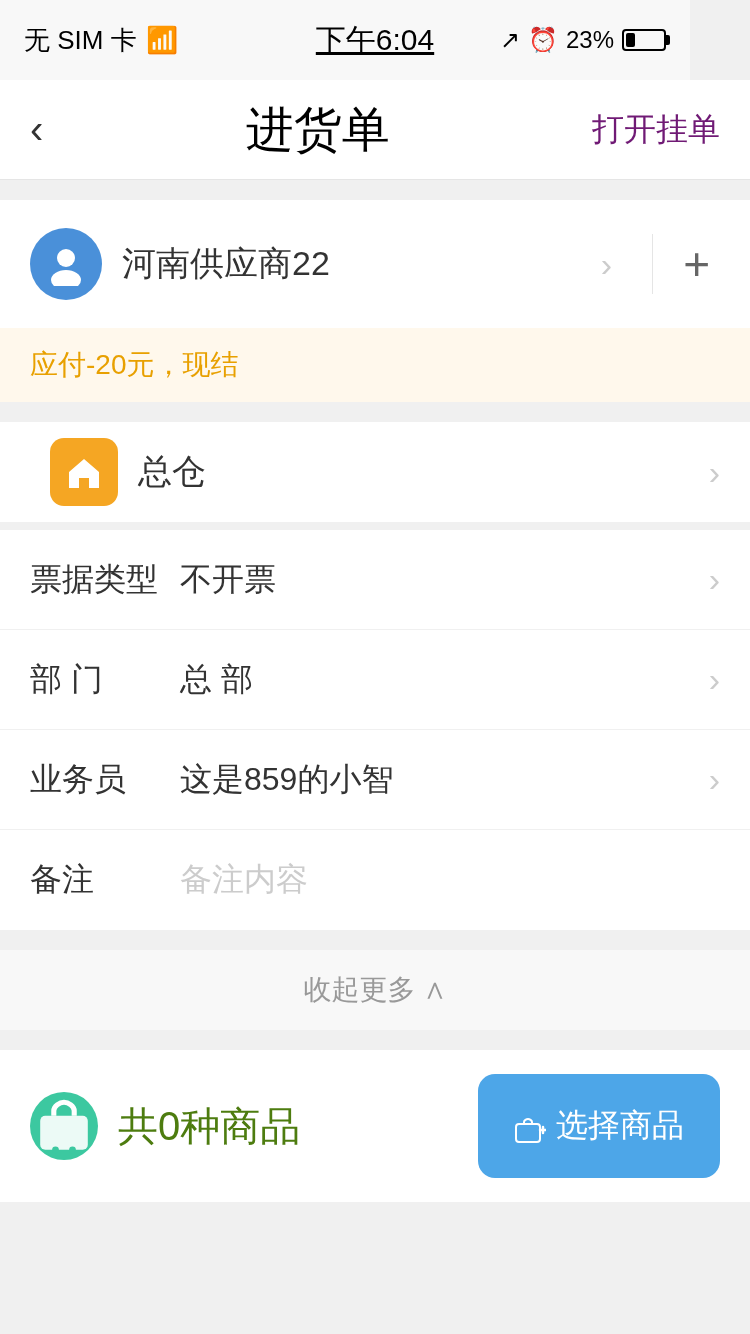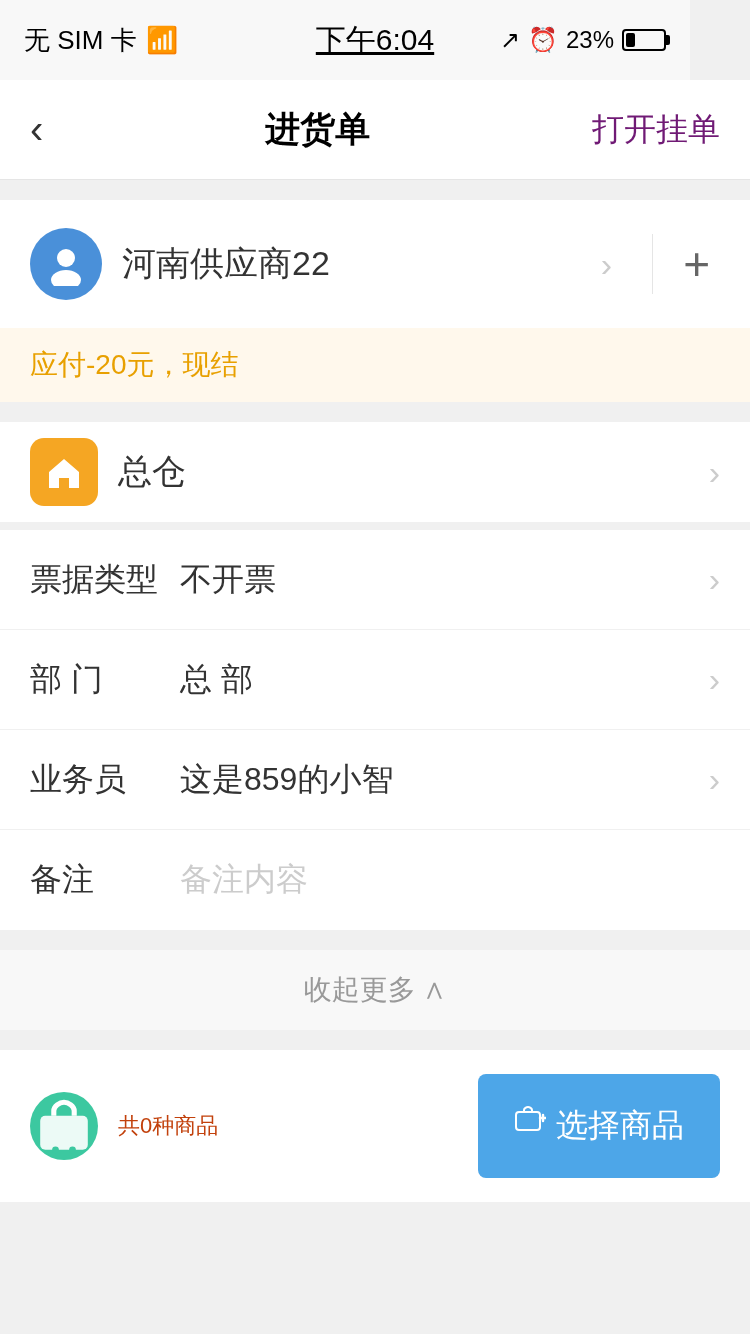--- a/index.html
+++ b/index.html
@@ -82,22 +82,22 @@
       justify-content: space-between;
       padding: 0 30px;
       border-bottom: 1px solid #e5e5e5;
     }
     .nav-back {
       font-size: 40px;
       color: #333;
       cursor: pointer;
     }
     .nav-title {
-      font-size: 35px;
-      font-weight: 700;
+      font-size: 48px;
+      font-weight: 400;
       color: #000;
     }
     .nav-action {
       font-size: 32px;
       color: #701a75;
       cursor: pointer;
     }
 
     
     .section-gap {
@@ -173,20 +173,21 @@
     .row-item {
       display: flex;
       align-items: center;
       padding: 0 30px;
       height: 100px;
       border-bottom: 1px solid #f0f0f0;
       position: relative;
     }
     .row-item:last-child {
       border-bottom: none;
+      margin-left: 20px;
     }
     .row-icon {
       width: 68px;
       height: 68px;
       border-radius: 14px;
       background: #f5a623;
       display: flex;
       align-items: center;
       justify-content: center;
       margin-right: 20px;
@@ -245,21 +246,20 @@
     .collapse-row {
       background: #f8f8f8;
       height: 80px;
       display: flex;
       align-items: center;
       justify-content: center;
       font-size: 28px;
       color: #999;
       margin-top: 20px;
       cursor: pointer;
-      font-family: Liberation Serif, serif;
     }
 
     
     .product-section {
       background: #fff;
       margin-top: 20px;
       display: flex;
       align-items: center;
       padding: 24px 30px;
     }
@@ -269,31 +269,31 @@
       border-radius: 50%;
       background: #3cc8a0;
       display: flex;
       align-items: center;
       justify-content: center;
       margin-right: 20px;
       flex-shrink: 0;
     }
     .product-count {
       flex: 1;
-      font-size: 22px;
-      color: #c2410c;
+      font-size: 40px;
+      color: #4d7c0f;
     }
     .select-btn {
       background: #4da6e8;
-      border-radius: 8px;
+      border-radius: 17px;
       padding: 30px 36px;
       font-size: 32px;
       color: #fff;
       display: flex;
-      align-items: flex-start;
+      align-items: flex-end;
       gap: 10px;
       cursor: pointer;
     }
 
     .wifi-icon {
       display: inline-block;
       font-size: 26px;
     }
   </style>
 </head>

